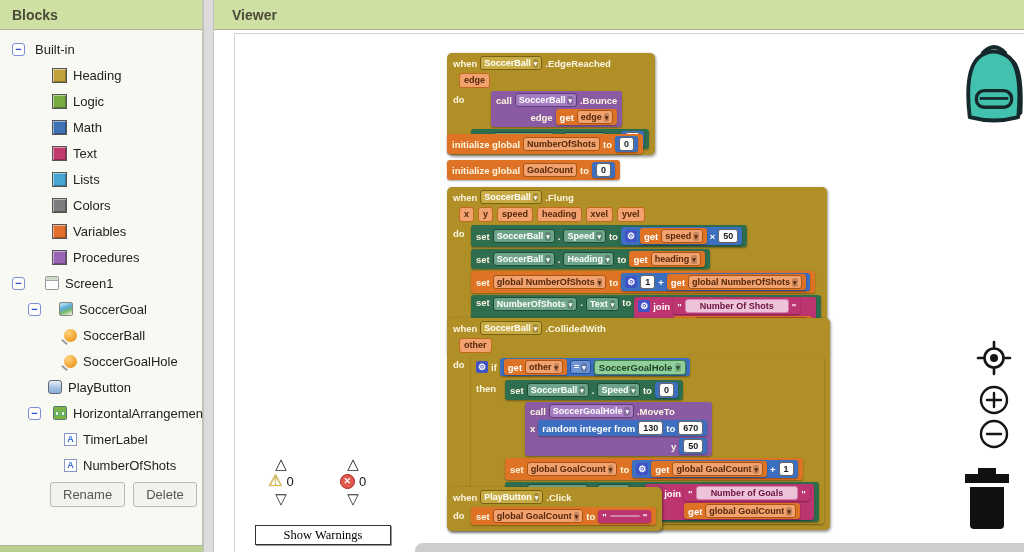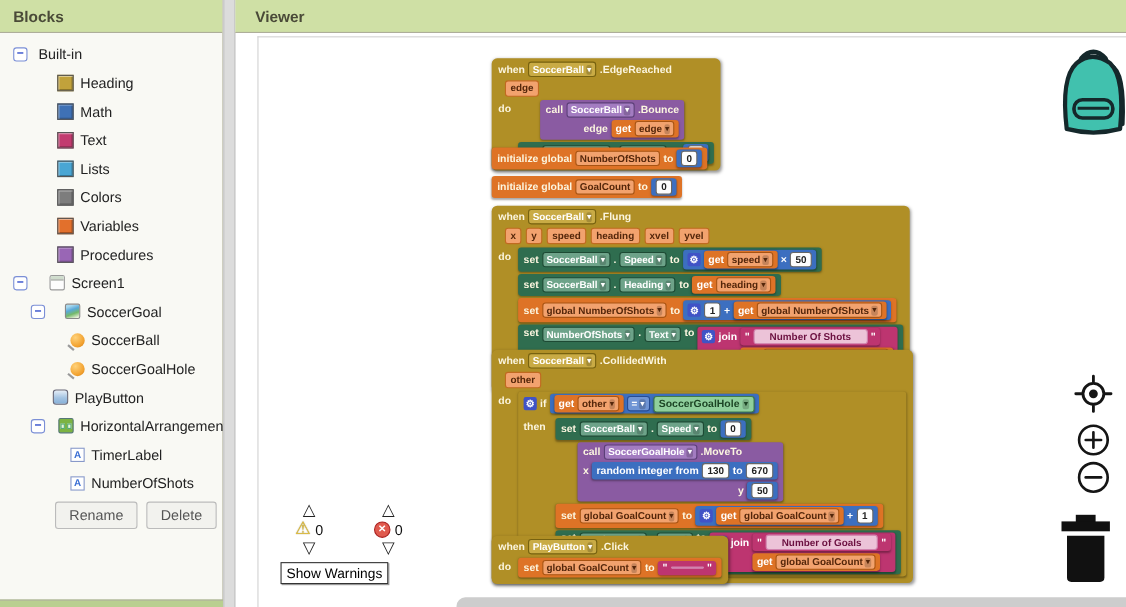--- a/index.html
+++ b/index.html
@@ -71,42 +71,46 @@
   
   #warn-wrap { position:absolute; left:20px; top:422px; width:124px; }
   .warncols { display:flex; gap:26px; justify-content:center; }
   .wcol { display:flex; flex-direction:column; align-items:center; gap:1px; width:46px; }
   .tri { font-size:15px; line-height:15px; color:#222; cursor:pointer; }
   .cntrow { display:flex; align-items:center; gap:4px; height:18px; }
   .warnicon { color:#e8c33c; font-size:16px; line-height:16px; text-shadow:0 0 1px #6b5c10; }
   .erricon { width:15px; height:15px; border-radius:50%; background:#e05a4e; border:1px solid #a22; color:#fff; font-size:9px;
              line-height:13px; text-align:center; font-weight:bold; }
   .cnt { font-size:13px; color:#111; }
-  #show-warnings { margin-top:5px; width:98px; height:20px; background:#fff; border:1px solid #333; box-shadow:1px 1px 0 #999;
-                   font-size:12.5px; font-family:Liberation Sans, sans-serif; text-align:center; line-height:18px; cursor:pointer; }
+  #show-warnings { margin-top:19px; width:136px; height:20px; background:#fff; border:1px solid #333; box-shadow:1px 1px 0 #999;
+                   font-size:12.5px; font-family:Liberation Serif, serif; text-align:center; line-height:18px; cursor:pointer; }
 
   
   .ctl { position:absolute; cursor:pointer; }
   
   #hsb { position:absolute; left:180px; top:509px; width:626px; height:10px; background:#cdcdcd; border-radius:8px 8px 0 0; }
   #vsb { position:absolute; left:795px; top:215px; width:10px; height:304px; background:#cdcdcd; border-radius:5px 5px 0 0; }
 </style>
 </head>
 <body>
 
 <div id="sidebar">
   <div class="panel-header">Blocks</div>
   <div class="tree">
     <div class="trow" style="padding-left:12px">
       <span class="togglebox">−</span>
       <span style="margin-left:4px">Built-in</span>
     </div>
     <div class="trow" style="padding-left:52px">
       <span class="sq sq-control"></span>
         <span>Heading</span>
+      </div>
+    <div class="trow" style="padding-left:52px">
+      <span class="sq sq-logic"></span>
+        <span>Logic</span>
       </div>
     <div class="trow" style="padding-left:52px">
       <span class="sq sq-math"></span>
         <span>Math</span>
       </div>
     <div class="trow" style="padding-left:52px">
       <span class="sq sq-text"></span>
         <span>Text</span>
       </div>
     <div class="trow" style="padding-left:52px">

